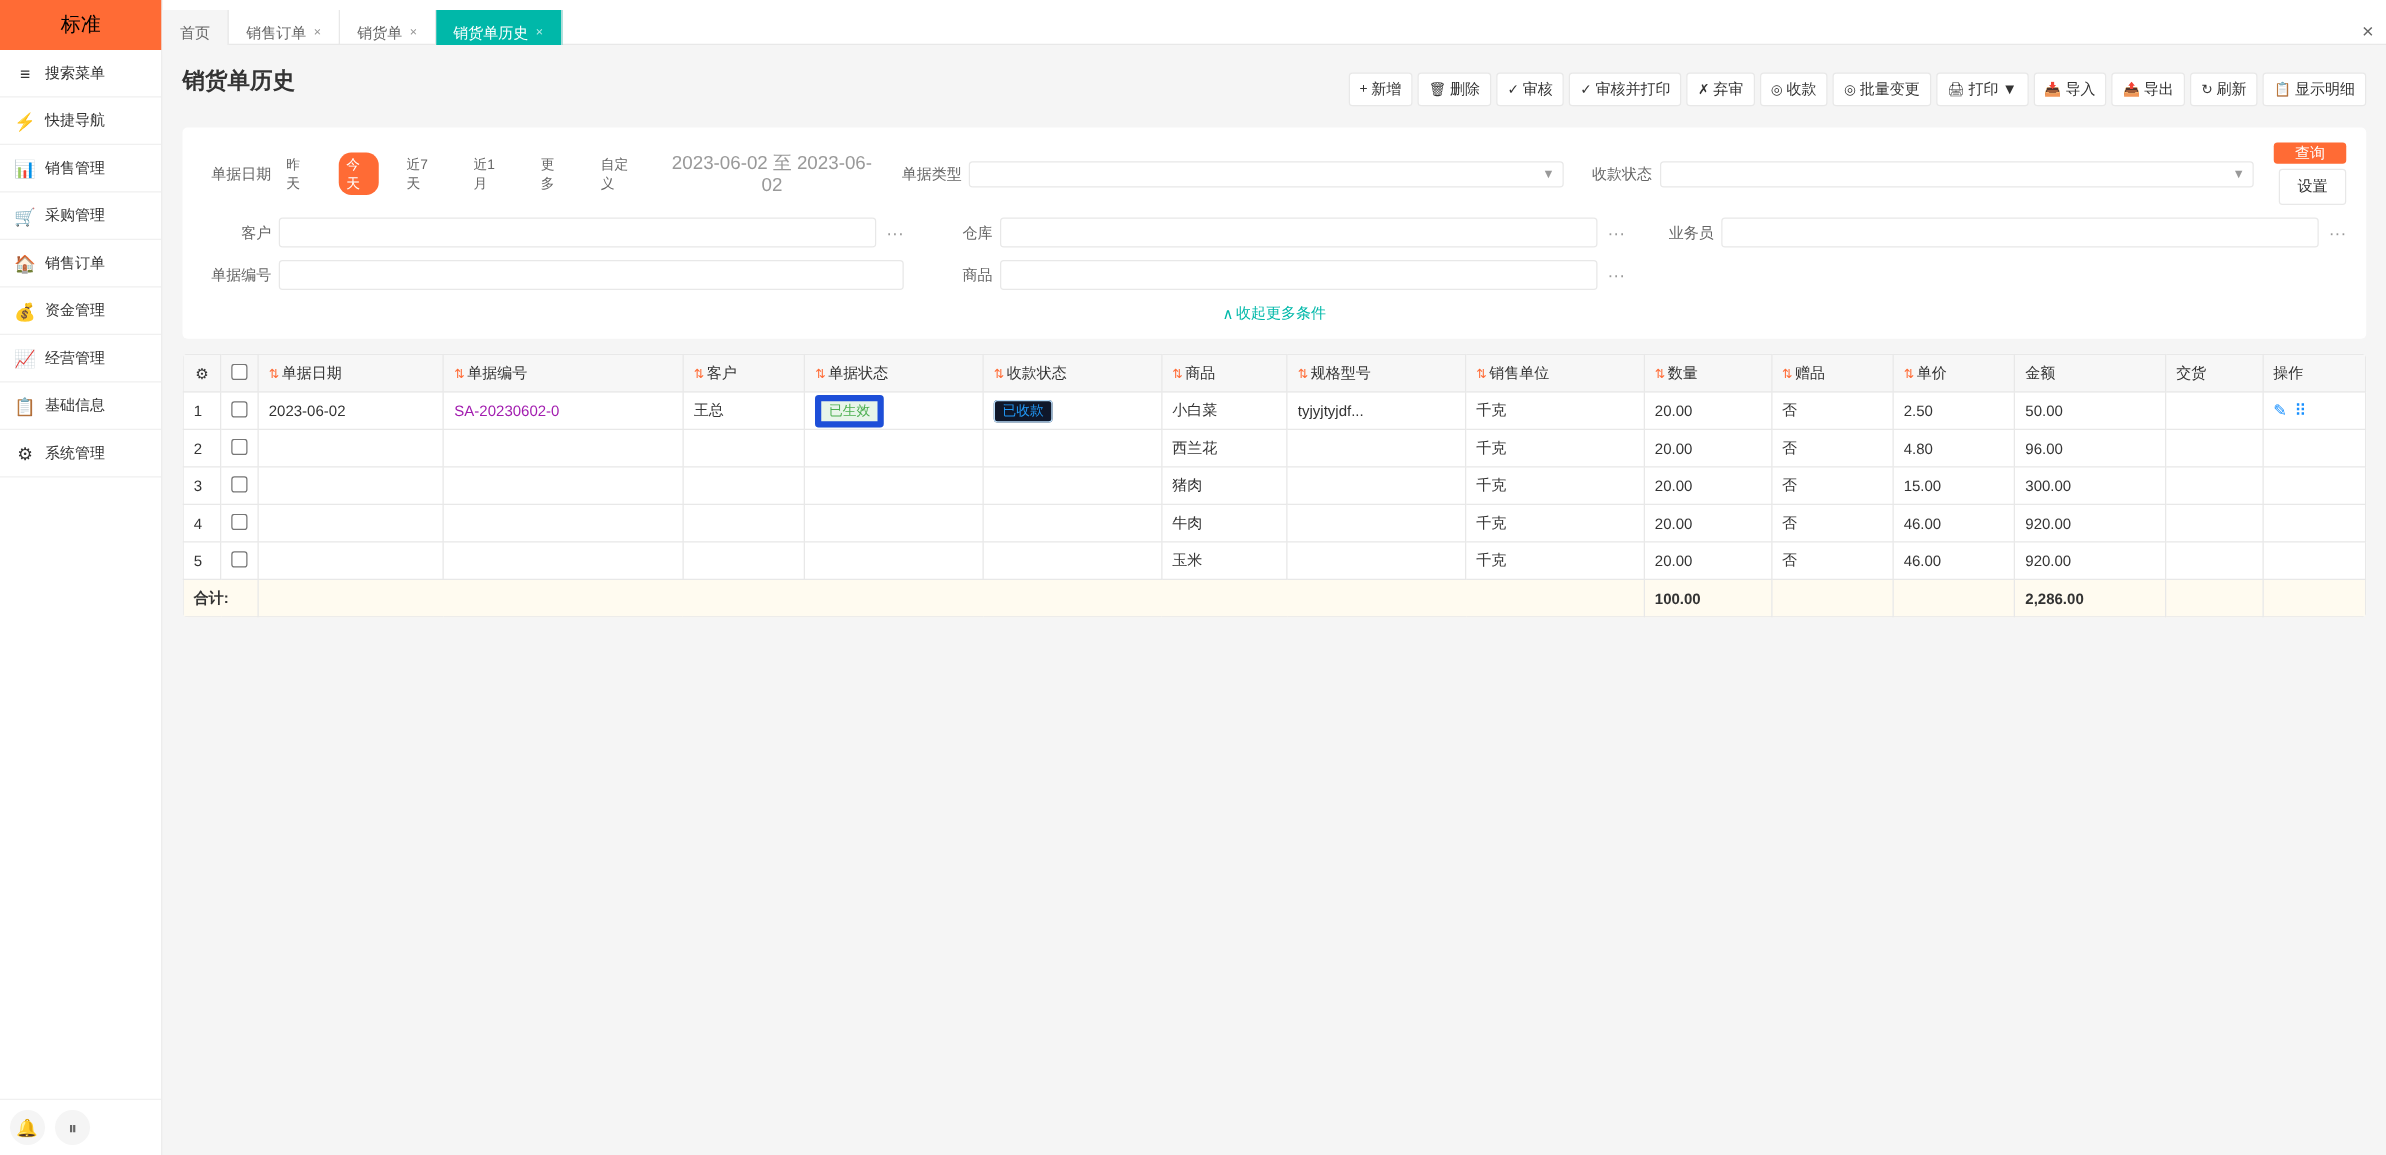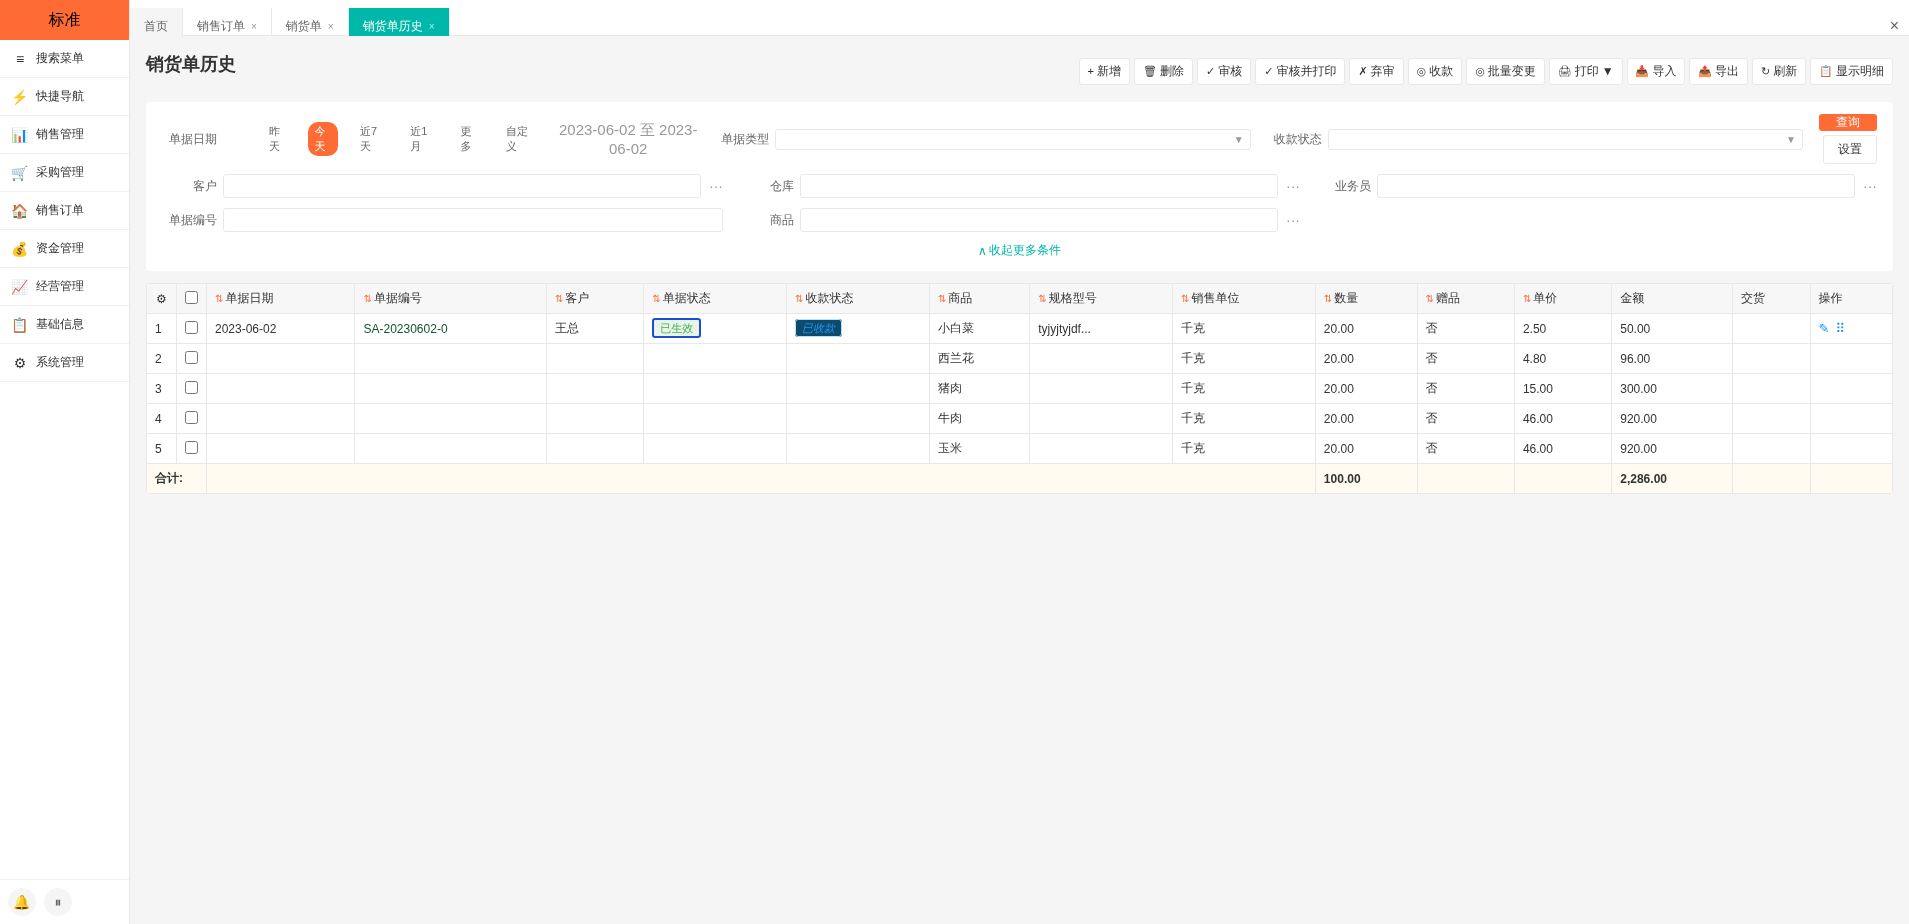--- a/index.html
+++ b/index.html
@@ -35,43 +35,43 @@
     .toolbar-btn-icon { font-size: 11px; }
 
     
     .filter-area { background: white; border-radius: 4px; padding: 12px 16px; margin-bottom: 12px; }
     .filter-row { display: flex; align-items: center; margin-bottom: 10px; gap: 16px; flex-wrap: wrap; }
     .filter-row:last-child { margin-bottom: 0; }
     .filter-item { display: flex; align-items: center; gap: 6px; flex: 1; min-width: 200px; }
     .filter-label { color: #666; white-space: nowrap; min-width: 55px; text-align: right; font-size: 12px; }
     .filter-input { flex: 1; border: 1px solid #e8e8e8; border-radius: 3px; padding: 4px 6px; font-size: 12px; color: #333; outline: none; }
     .filter-dots { color: #999; font-size: 14px; cursor: pointer; margin-left: 2px; }
-    .date-filter { display: flex; align-items: center; gap: 16px; margin-left: 40px; }
+    .date-filter { display: flex; align-items: center; gap: 16px; }
     .date-tag { padding: 2px 6px; border-radius: 3px; cursor: pointer; font-size: 11px; color: #666; }
     .date-tag.active { background: #ff6b35; color: white; border-radius: 10px; }
     .date-range { font-size: 15px; color: #999; margin-left: 4px; text-align: center; }
     .collapse-btn { color: #00b8a9; cursor: pointer; font-size: 12px; display: flex; align-items: center; gap: 2px; justify-content: center; margin-top: 4px; }
     .filter-select-wrapper { flex: 1; border: 1px solid #e8e8e8; border-radius: 3px; padding: 4px 6px; font-size: 12px; color: #333; display: flex; align-items: center; justify-content: space-between; cursor: pointer; background: white; }
     .chevron { font-size: 10px; color: #999; }
     
     
     .query-btn { background: #ff6b35; border: none; color: white; padding: 0 16px; border-radius: 3px; cursor: pointer; font-size: 12px; }
     .set-btn { background: white; border: 1px solid #e8e8e8; color: #333; padding: 5px 14px; border-radius: 3px; cursor: pointer; font-size: 12px; margin-left: 4px; }
     .filter-actions { display: flex; flex-direction: column; gap: 4px; }
 
     
     .table-wrapper { background: white; border-radius: 4px; overflow: auto; }
     table { width: 100%; border-collapse: collapse; }
     th { background: #f7f7f7; border: 1px solid #e8e8e8; padding: 6px 8px; text-align: left; color: #333; font-weight: normal; white-space: nowrap; font-size: 12px; }
     td { border: 1px solid #e8e8e8; padding: 6px 8px; color: #333; font-size: 12px; white-space: nowrap; }
     .th-sort { color: #ff6b35; margin-right: 2px; font-size: 10px; }
     .status-badge { padding: 2px 6px; border-radius: 3px; font-size: 11px; }
-    .status-effective { background: #e8f5e9; color: #4caf50; border: 2px solid #1d4ed8; }
-    .status-received { background: #0c4a6e; color: #2196f3; border: 1px solid #bbdefb; font-style: italic; }
-    .link-text { color: #14532d; cursor: pointer; }
+    .status-effective { background: #e8f5e9; color: #4caf50; border: 5px solid #1d4ed8; }
+    .status-received { background: #0f172a; color: #2196f3; border: 1px solid #bbdefb; }
+    .link-text { color: #a21caf; cursor: pointer; }
     .action-icons { display: flex; gap: 6px; }
     .action-icon { color: #1890ff; cursor: pointer; font-size: 13px; }
     .col-settings { width: 30px; text-align: center; }
     .col-checkbox { width: 30px; text-align: center; }
     
     
     .summary-row { background: #fffbf0; }
     .summary-row td { font-weight: bold; color: #333; }
     
     

